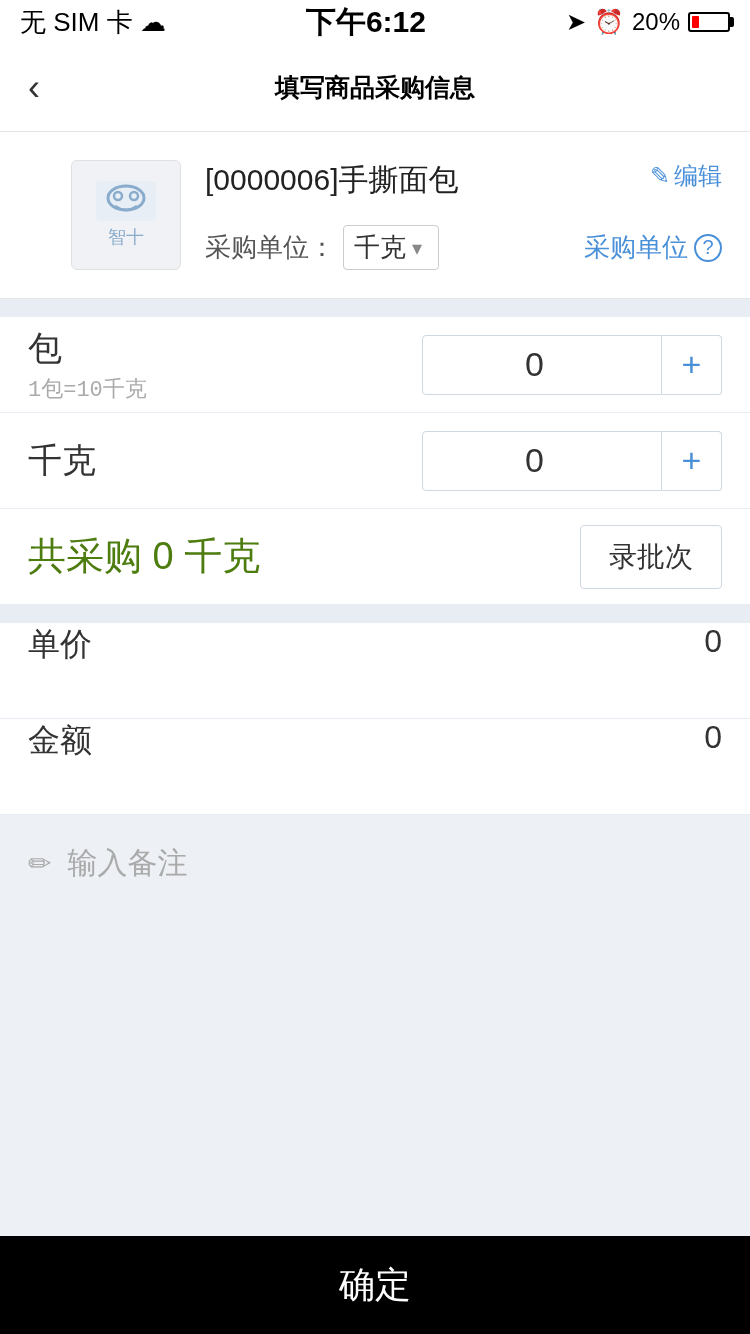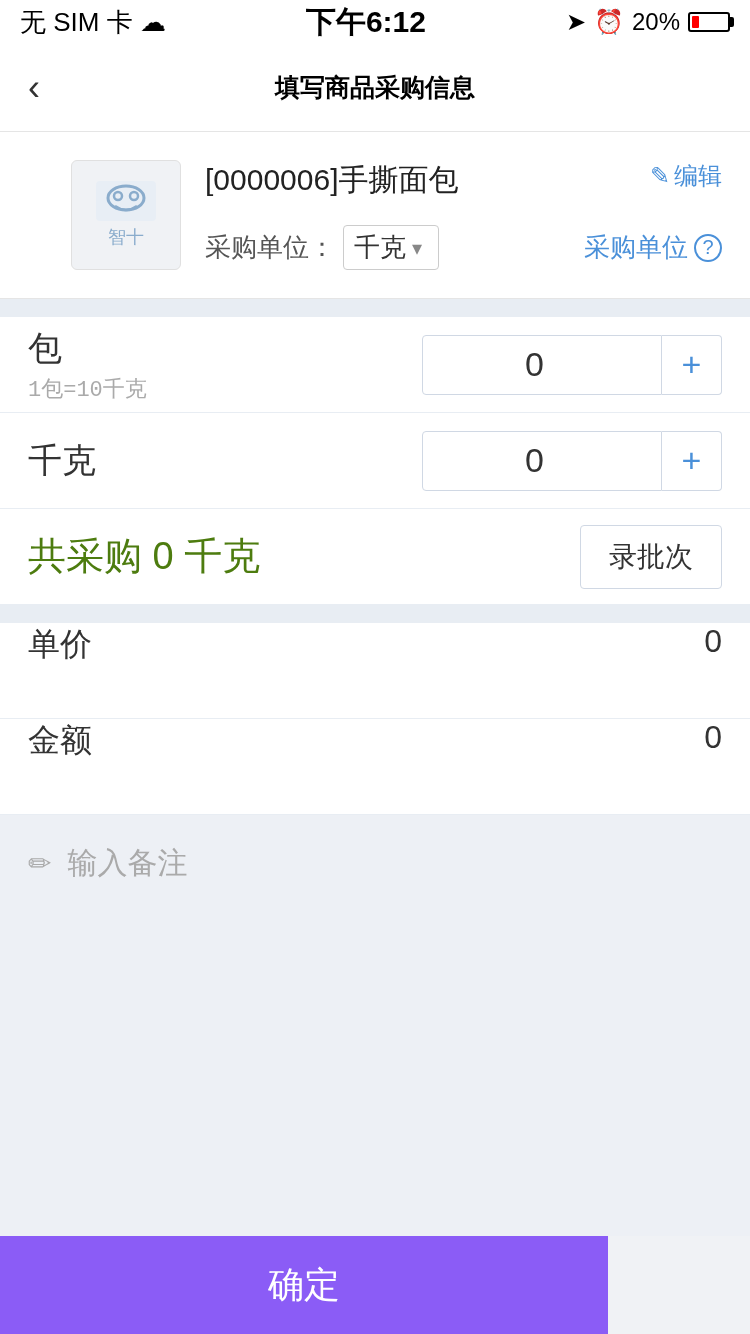--- a/index.html
+++ b/index.html
@@ -326,23 +326,23 @@
       background: #edf0f5;
       flex: 1;
       min-height: 240px;
     }
 
     
     .confirm-btn-wrap {
       position: fixed;
       bottom: 0;
       left: 0;
-      width: 608px;
+      width: 750px;
       height: 98px;
-      background: #8b5cf6;
+      background: #000000;
       display: flex;
       align-items: center;
       justify-content: center;
       cursor: pointer;
     }
     .confirm-btn-label {
       font-size: 36px;
       color: #fff;
       font-weight: 500;
     }

